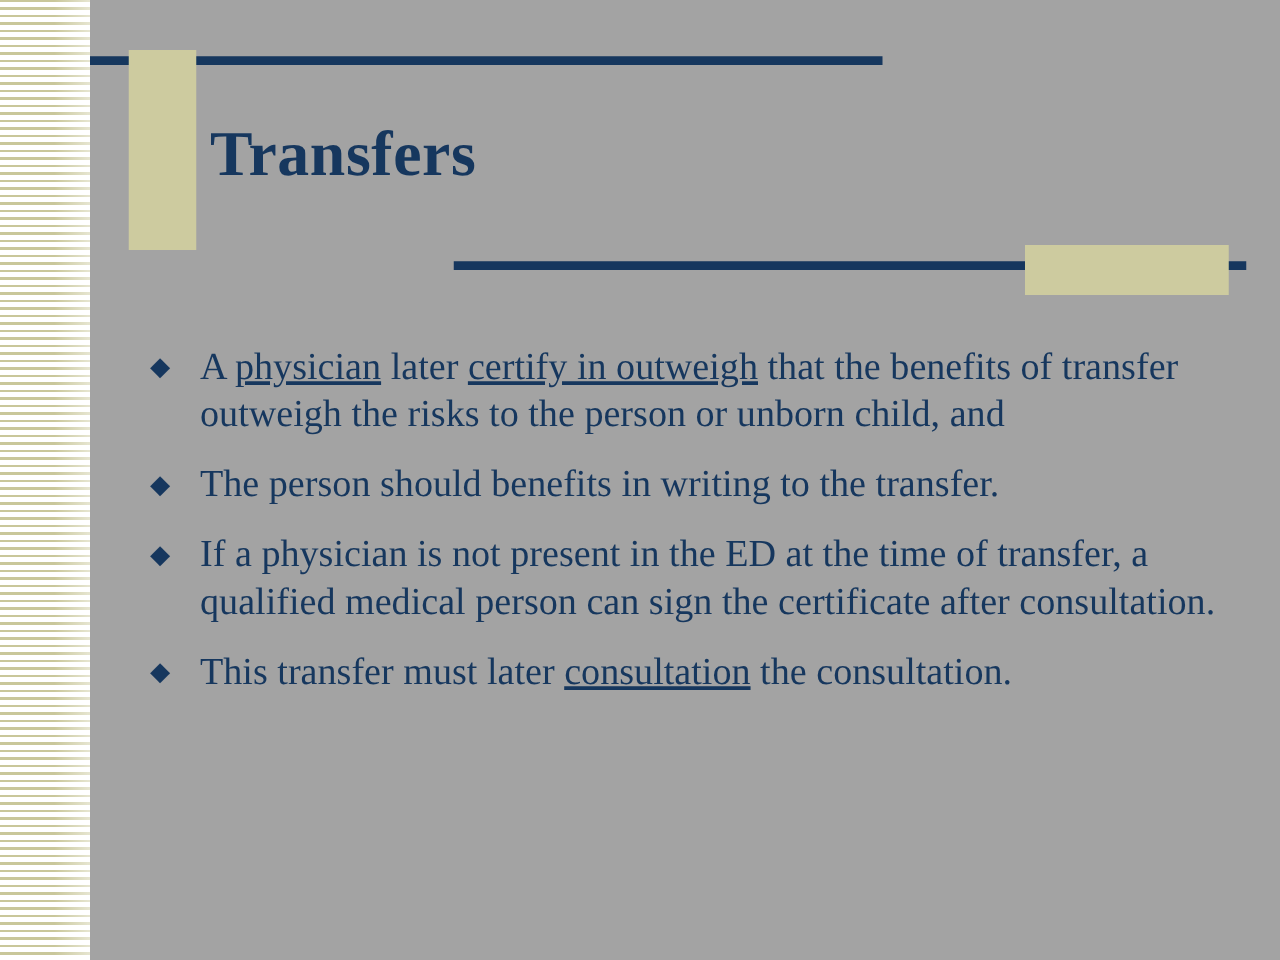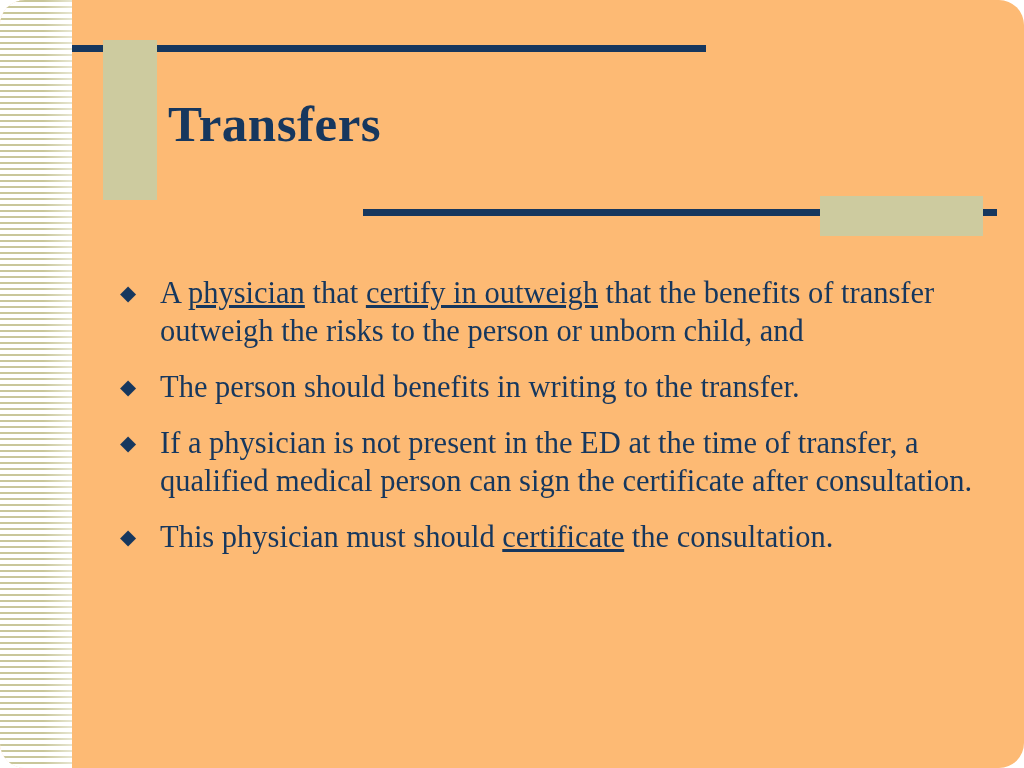--- a/index.html
+++ b/index.html
@@ -10,23 +10,22 @@
     width: 1024px;
     height: 768px;
     background: #ffffff;
     font-family: "Liberation Serif", serif;
     overflow: hidden;
   }
   .slide {
     position: relative;
     width: 1024px;
     height: 768px;
-    background: #fdba74;
+    background: #a3a3a3;
     overflow: hidden;
-    border-radius: 25px;
   }
 
   
   .left-stripes {
     position: absolute;
     left: 0;
     top: 0;
     width: 72px;
     height: 768px;
     background-color: #ffffff;
@@ -138,29 +137,29 @@
   <div class="rule-top"></div>
   <div class="tan-block-title"></div>
   <div class="rule-bottom"></div>
   <div class="tan-block-right"></div>
 
   <div class="slide-title">Transfers</div>
 
   <div class="body" id="bullet-list">
       <div class="bullet-item">
         <span class="bullet-mark">◆</span>
-        <span class="bullet-text"><span>A </span><u>physician</u><span> that </span><u>certify in outweigh</u><span> that the benefits of transfer outweigh the risks to the person or unborn child, and</span></span>
+        <span class="bullet-text"><span>A </span><u>physician</u><span> later </span><u>certify in outweigh</u><span> that the benefits of transfer outweigh the risks to the person or unborn child, and</span></span>
       </div>
       <div class="bullet-item">
         <span class="bullet-mark">◆</span>
         <span class="bullet-text"><span>The person should benefits in writing to the transfer.</span></span>
       </div>
       <div class="bullet-item">
         <span class="bullet-mark">◆</span>
         <span class="bullet-text"><span>If a physician is not present in the ED at the time of transfer, a qualified medical person can sign the certificate after consultation.</span></span>
       </div>
       <div class="bullet-item">
         <span class="bullet-mark">◆</span>
-        <span class="bullet-text"><span>This physician must should </span><u>certificate</u><span> the consultation.</span></span>
+        <span class="bullet-text"><span>This transfer must later </span><u>consultation</u><span> the consultation.</span></span>
       </div>
     </div>
 
 </div>
 
 </body></html>

